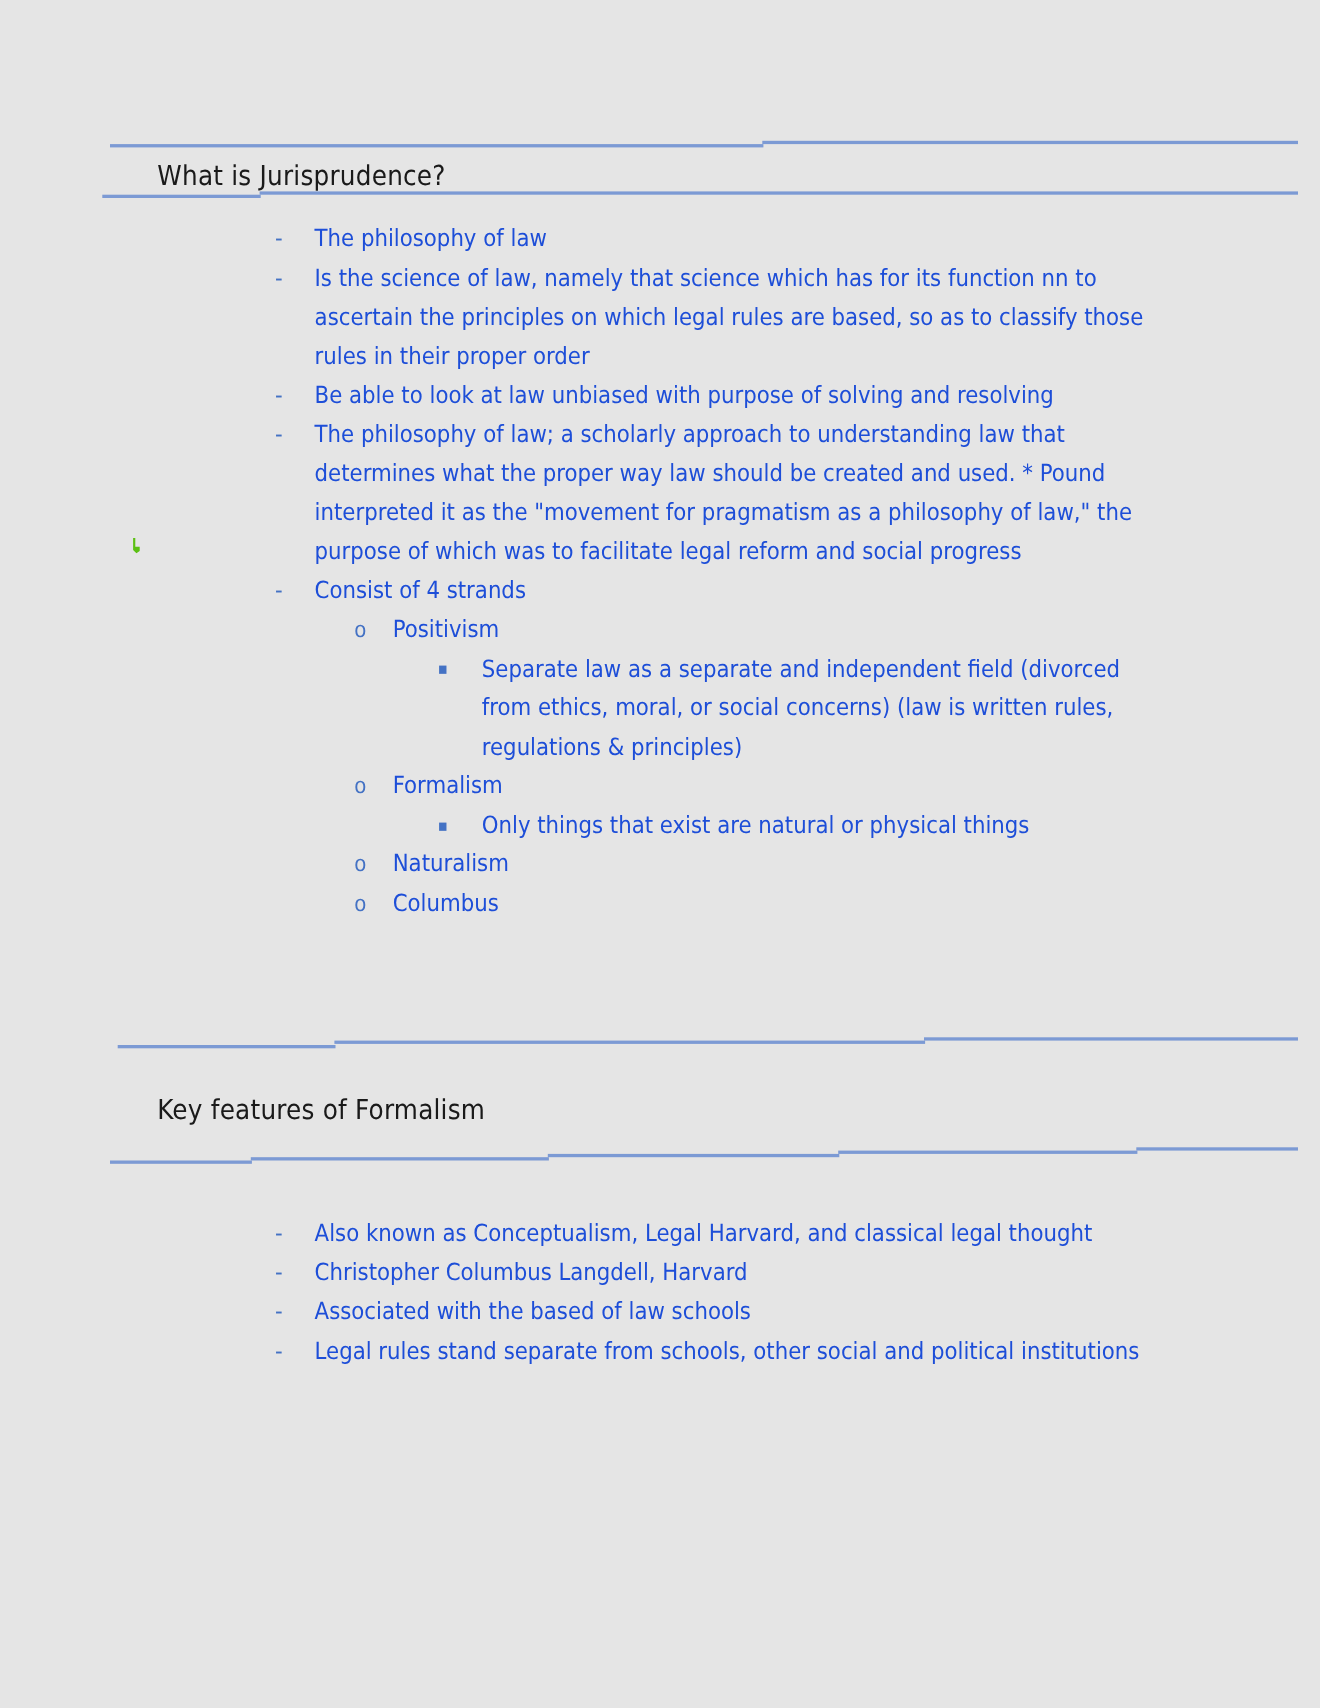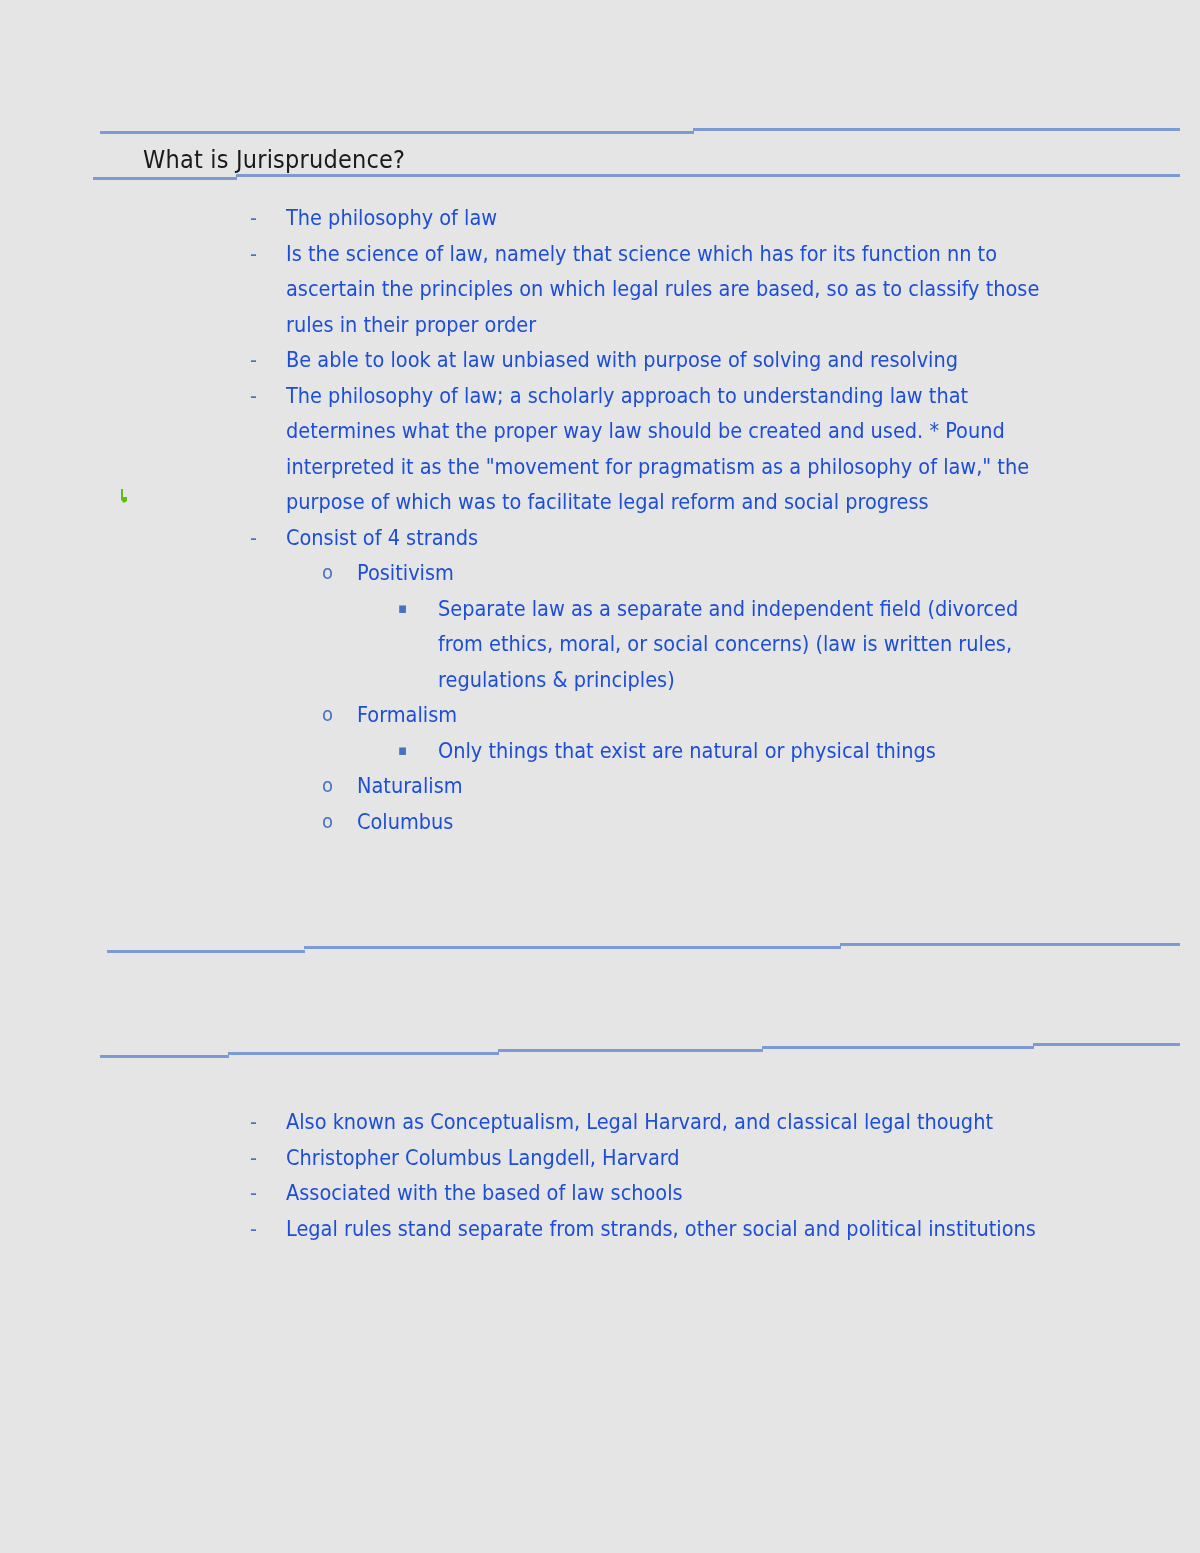--- a/index.html
+++ b/index.html
@@ -156,20 +156,21 @@
   </div>
 
   <svg class="ink-mark" style="left:116px; top:488px;" width="16" height="20" viewBox="0 0 16 20">
     <path d="M5 1 L7 1 L7 9 L11 9 L11 13 L8 15 L5 12 Z" fill="#5cc014"></path>
   </svg>
 
   <div class="rule" style="left:107px; top:950px; width:198px;"></div>
   <div class="rule" style="left:304px; top:946px; width:537px;"></div>
   <div class="rule" style="left:840px; top:943px; width:340px;"></div>
 
+  <div class="heading" style="left:143px; top:994px;">Key features of Formalism</div>
 
   <div class="rule" style="left:100px; top:1055px; width:129px;"></div>
   <div class="rule" style="left:228px; top:1052px; width:271px;"></div>
   <div class="rule" style="left:498px; top:1049px; width:265px;"></div>
   <div class="rule" style="left:762px; top:1046px; width:272px;"></div>
   <div class="rule" style="left:1033px; top:1043px; width:147px;"></div>
 
   <div class="outline" style="left:250px; top:1104px; width:810px;">
 
     <div class="li lvl1">
@@ -182,17 +183,17 @@
       <span class="txt">Christopher Columbus Langdell, Harvard</span>
     </div>
 
     <div class="li lvl1">
       <span class="marker">-</span>
       <span class="txt">Associated with the based of law schools</span>
     </div>
 
     <div class="li lvl1">
       <span class="marker">-</span>
-      <span class="txt">Legal rules stand separate from strands, other social and political institutions</span>
+      <span class="txt">Legal rules stand separate from schools, other social and political institutions</span>
     </div>
   </div>
 
 </div>
 
 </body></html>

